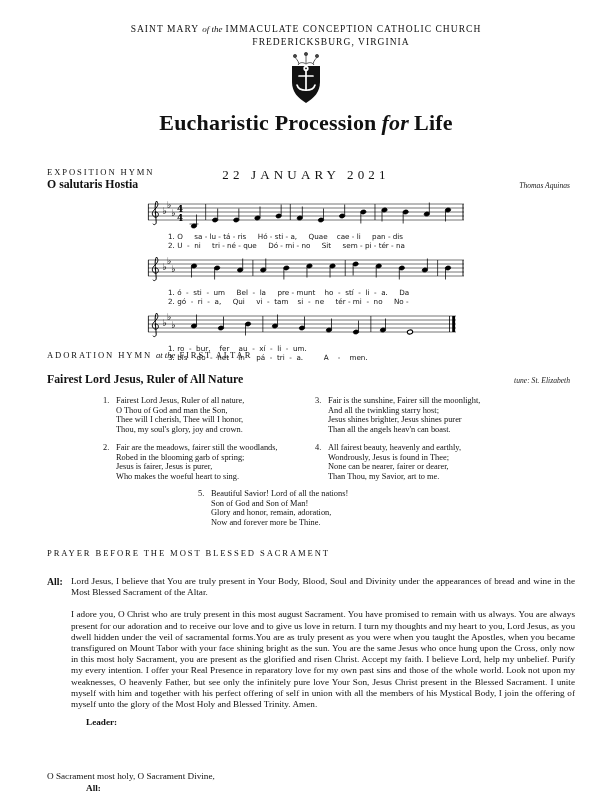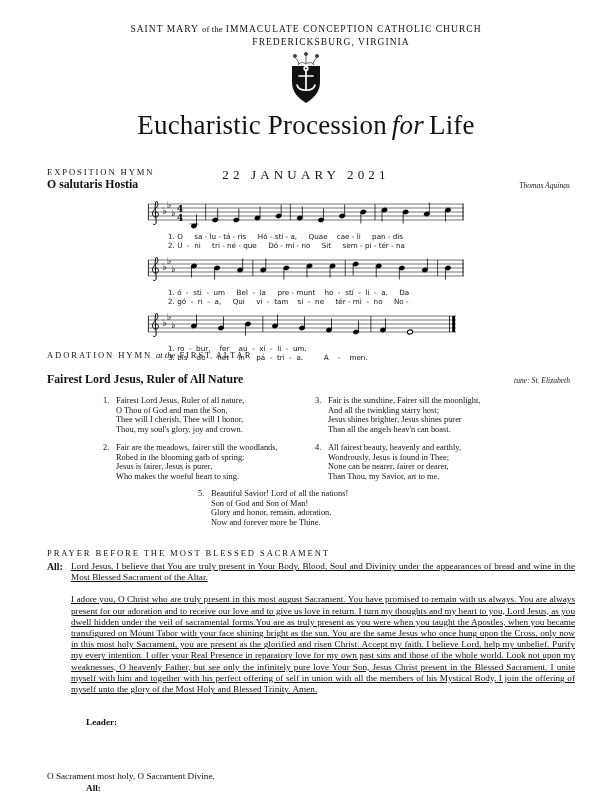--- a/index.html
+++ b/index.html
@@ -2,47 +2,47 @@
 <html><head>
 <meta charset="utf-8">
 <style>
   html,body{margin:0;padding:0;background:#888;}
   .page{position:relative;width:612px;height:792px;background:#fff;margin:0 auto;
         font-family:"Liberation Serif","DejaVu Serif",serif;color:#111;overflow:hidden;}
   .abs{position:absolute;}
   .center{width:100%;text-align:center;}
   
   .hdr-line{font-size:9.5px;letter-spacing:0.11em;}
-  .hdr-line .it-mid{letter-spacing:0;margin:12px 3px;text-transform:none;font-size:9px;}
+  .hdr-line .it-mid{font-style:italic;letter-spacing:0;margin:12px 3px;text-transform:none;font-size:9px;}
   
   .crest-wrap{left:0;top:52px;width:100%;display:flex;justify-content:center;}
   
-  .doc-title{font-size:27px;letter-spacing:0.2px;}
+  .doc-title{font-size:22px;letter-spacing:0.2px;font-weight:bold;}
   .doc-title .it-mid{font-style:italic;margin:0 5px;}
   .doc-date{font-size:13px;letter-spacing:0.32em;margin-top:24px;}
   
   .sec-label{font-size:8.6px;letter-spacing:0.22em;color:#111;}
   .sec-label .it-mid{font-style:italic;letter-spacing:0;margin:0 4px;text-transform:none;}
   .hymn-row{left:47px;width:523px;display:flex;justify-content:space-between;align-items:baseline;}
   .hymn-title{font-weight:bold;font-size:11.8px;}
   .attr{font-style:italic;font-size:7.6px;color:#222;}
   
   .music{left:148px;top:198px;width:320px;height:162px;}
   .staff-block{position:absolute;left:0;}
   .lyrics{font-family:"DejaVu Sans",sans-serif;font-size:7.2px;line-height:9.2px;
           margin-left:20px;white-space:pre;color:#111;}
   
   .verse{position:absolute;display:flex;font-size:8.4px;line-height:9.7px;white-space:nowrap;}
   .vnum{width:13px;}
   
   .prayer{left:47px;top:548px;width:528px;}
-  .prayer-heading{font-size:8.6px;letter-spacing:0.22em;margin-bottom:3px;}
+  .prayer-heading{font-size:8.6px;letter-spacing:0.22em;margin-bottom:18px;}
   .prayer-row{display:flex;}
   .speaker{width:24px;font-weight:bold;font-size:9.8px;flex:0 0 24px;}
-  .prayer-text{flex:1;font-size:9.2px;line-height:11.2px;text-align:justify;text-decoration:underline;}
+  .prayer-text{flex:1;font-size:9.2px;line-height:11.2px;text-align:justify;}
   .prayer-text p{margin:0 0 11px 0;}
   
   .versicle{left:47px;top:717px;width:523px;}
   .v-head{font-size:8.6px;letter-spacing:0.22em;}
   .v-head .it-mid{font-style:italic;letter-spacing:0;margin-left:6px;text-transform:none;}
   .v-row{display:flex;font-size:9.2px;line-height:11.5px;flex-direction:column;}
   .v-speaker{margin-left:39px;width:54px;font-weight:bold;flex:0 0 54px;}
 </style>
 </head>
 <body>

